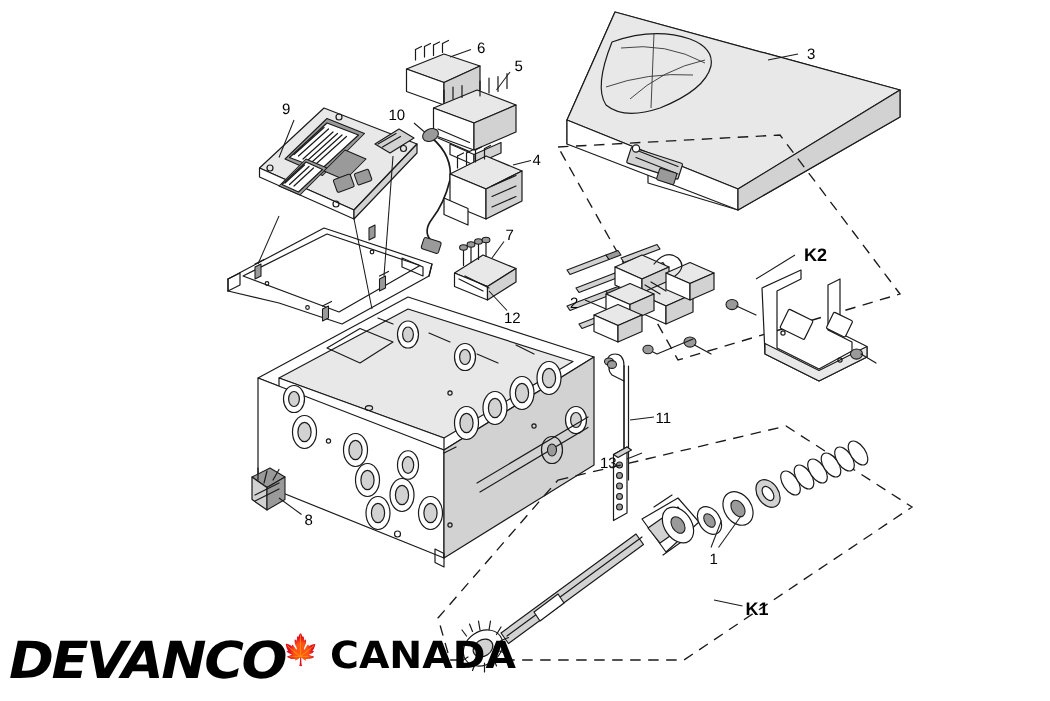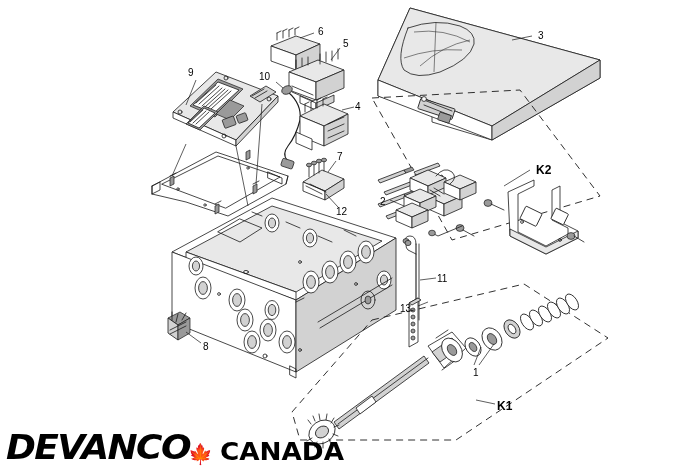--- a/index.html
+++ b/index.html
@@ -7,21 +7,21 @@
     width:700px;height:467px;overflow:hidden;position:relative;
     font-family:"Liberation Sans", sans-serif;
     background:#ffffff;
   }
   #diagram-root{position:absolute;inset:0;width:700px;height:467px;}
   svg.sheet{position:absolute;left:0;top:0;width:700px;height:467px;display:block;}
 
   
   #brand{
     position:absolute;left:6px;top:424px;width:300px;height:40px;
-    display:flex;align-items:flex-end;gap:6px;
+    display:flex;align-items:flex-start;gap:6px;
   }
   #brand .word{
     font-family:"DejaVu Sans", sans-serif;
     font-weight:bold;font-style:italic;
     font-size:34px;letter-spacing:-1.5px;color:#000;
     line-height:1;transform:scaleX(1.06);transform-origin:left center;
   }
   #brand .word2{
     font-family:"DejaVu Sans", sans-serif;
     font-weight:bold;font-size:25px;letter-spacing:0px;color:#000;

